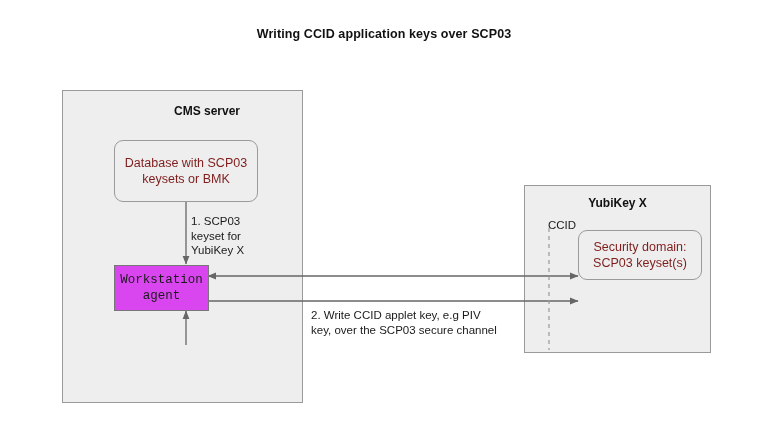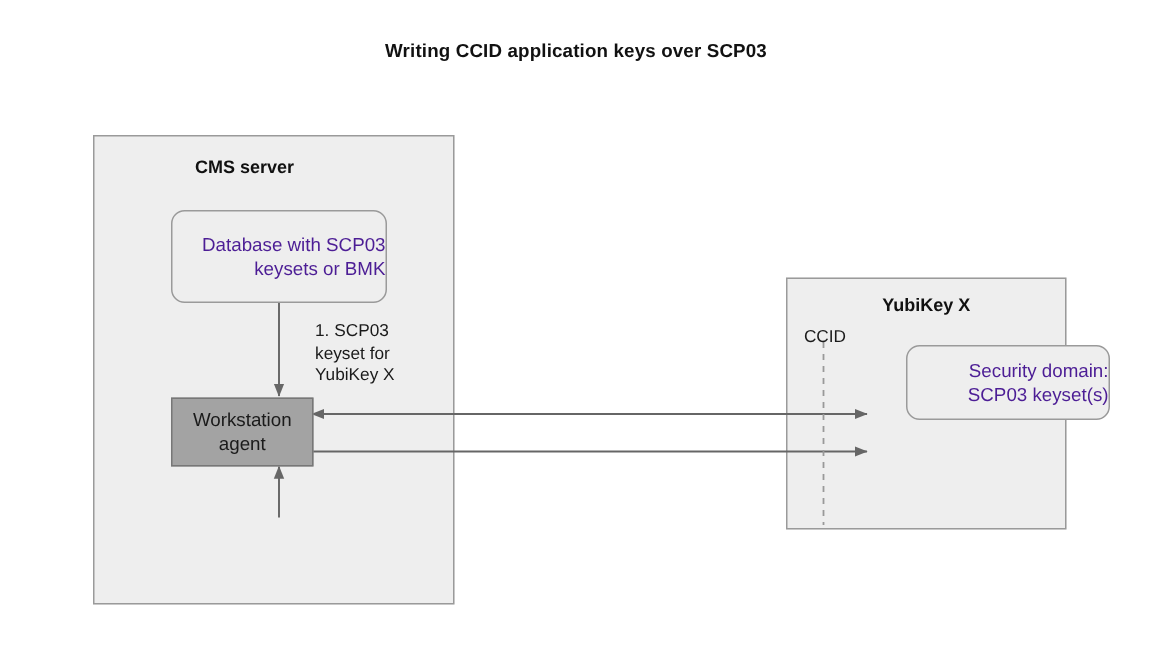--- a/index.html
+++ b/index.html
@@ -55,39 +55,40 @@
   
   .node-round {
     position: absolute;
     background: #eeeeee;
     border: 1px solid #9a9a9a;
     border-radius: 9px;
     box-sizing: border-box;
     display: flex;
     align-items: center;
     justify-content: center;
-    text-align: right;
+    text-align: center;
     font-size: 12.5px;
     line-height: 16px;
-    color: #4c1d95;
+    color: #7f1d1d;
   }
 
   
   .node-square {
     position: absolute;
-    background: #a3a3a3;
+    background: #d946ef;
     border: 1px solid #777777;
     box-sizing: border-box;
     display: flex;
     align-items: center;
     justify-content: center;
     text-align: center;
     font-size: 12.5px;
     line-height: 16px;
     color: #1a1a1a;
+    font-family: Liberation Mono, monospace;
   }
 
   
   .edge-label {
     position: absolute;
     font-size: 11.5px;
     line-height: 14.5px;
     color: #1a1a1a;
     white-space: pre-line;
   }
@@ -103,21 +104,21 @@
   svg { overflow: visible; }
 </style>
 </head>
 <body>
 
 <div id="diagram-canvas">
 
   <div class="title">Writing CCID application keys over SCP03</div>
 
   <div class="container-box" style="left:62px; top:90px; width:241px; height:313px;"></div>
-  <div class="container-title" style="left:62px; top:104px; width:202px;">CMS server</div>
+  <div class="container-title" style="left:62px; top:104px; width:202px;padding-left:44px;">CMS server</div>
 
   <div class="container-box" style="left:524px; top:185px; width:187px; height:168px;"></div>
   <div class="container-title" style="left:524px; top:196px; width:187px;">YubiKey X</div>
 
   <svg width="768" height="432" style="position:absolute; left:0; top:0;">
     <defs>
       <marker id="arrow-right" viewBox="0 0 10 10" refX="9" refY="5" markerWidth="7" markerHeight="7" orient="auto-start-reverse">
         <path d="M 0 1.2 L 9.5 5 L 0 8.8 z" fill="#666666"></path>
       </marker>
       <marker id="arrow-left" viewBox="0 0 10 10" refX="9" refY="5" markerWidth="7" markerHeight="7" orient="auto-start-reverse">
@@ -147,27 +148,29 @@
 SCP03 keysets
 or BMK</span>
   </div>
 
   <div class="node-square" style="left:114px; top:265px; width:95px; height:46px;">
     <span>Workstation
 agent</span>
   </div>
 
 
-  <div class="node-round" style="left:604px; top:230px; width:136px; height:50px;">
+  <div class="node-round" style="left:578px; top:230px; width:124px; height:50px;">
     <span>Security domain:
 SCP03 keyset(s)</span>
   </div>
 
 
-  <div class="lane-label" style="left:524px; top:218px; width:52px;">CCID</div>
+  <div class="lane-label" style="left:524px; top:218px; width:52px;text-align:right;">CCID</div>
 
-  <div class="edge-label" style="left:191px; top:214px; width:105px;margin-left:19px;">1. SCP03
+  <div class="edge-label" style="left:191px; top:214px; width:105px;">1. SCP03
 keyset for
 YubiKey X</div>
 
 
+  <div class="edge-label" style="left:311px; top:308px; width:220px;">2. Write CCID applet key, e.g PIV
+key, over the SCP03 secure channel</div>
 
 </div>
 
 </body></html>

